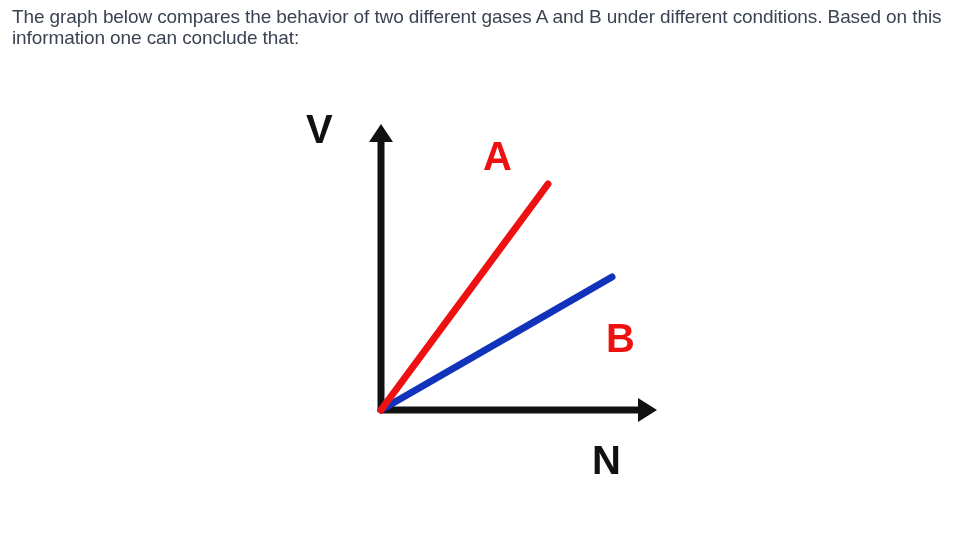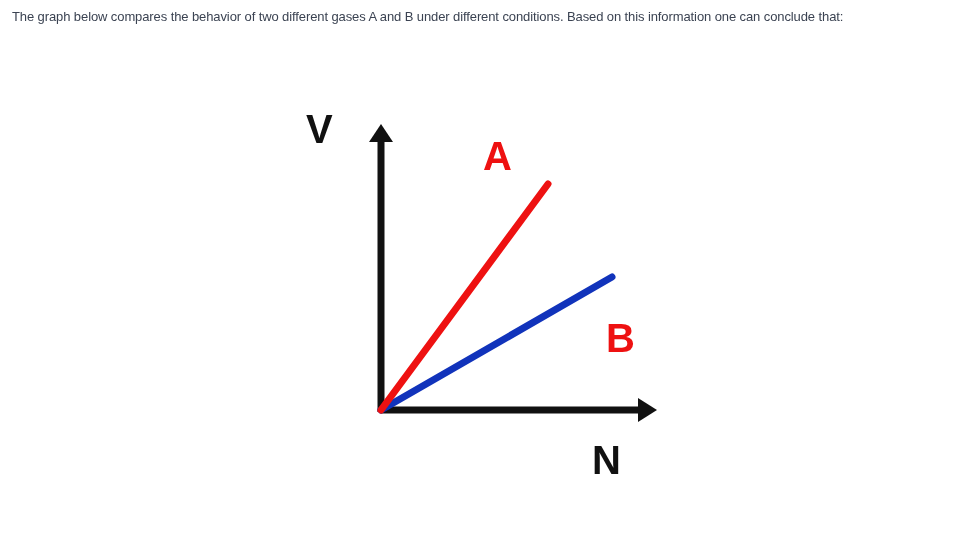--- a/index.html
+++ b/index.html
@@ -14,21 +14,21 @@
     overflow: hidden;
     font-family: "Liberation Sans", sans-serif;
   }
 
   #question-text {
     position: absolute;
     left: 12px;
     top: 6px;
     width: 946px;
     font-family: "Liberation Sans", sans-serif;
-    font-size: 13px;
+    font-size: 19px;
     line-height: 21px;
     color: #3b4352;
     letter-spacing: -0.1px;
     white-space: pre-wrap;
   }
 
   #graph-figure {
     position: absolute;
     left: 0;
     top: 60px;

